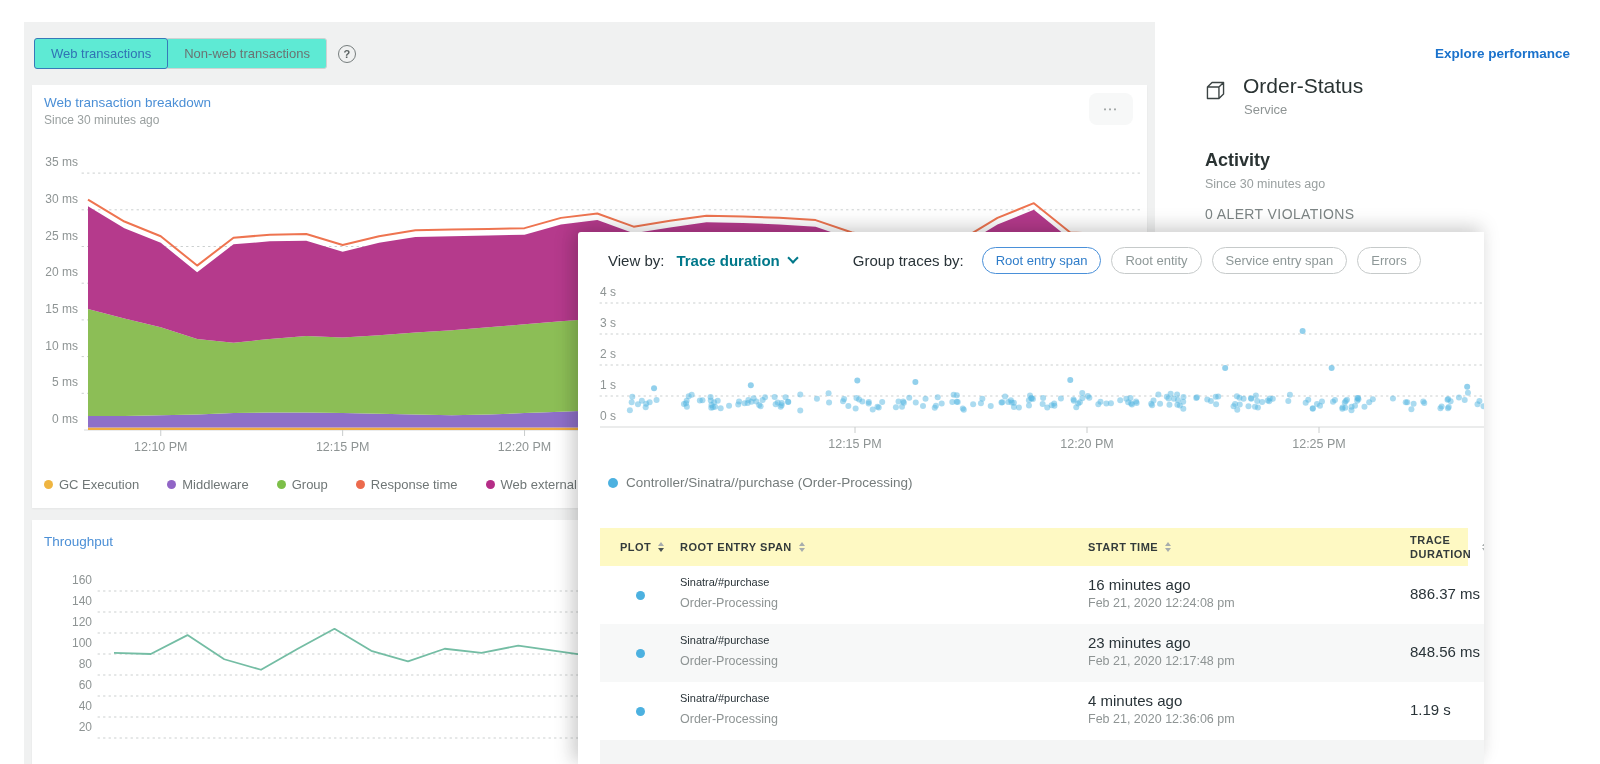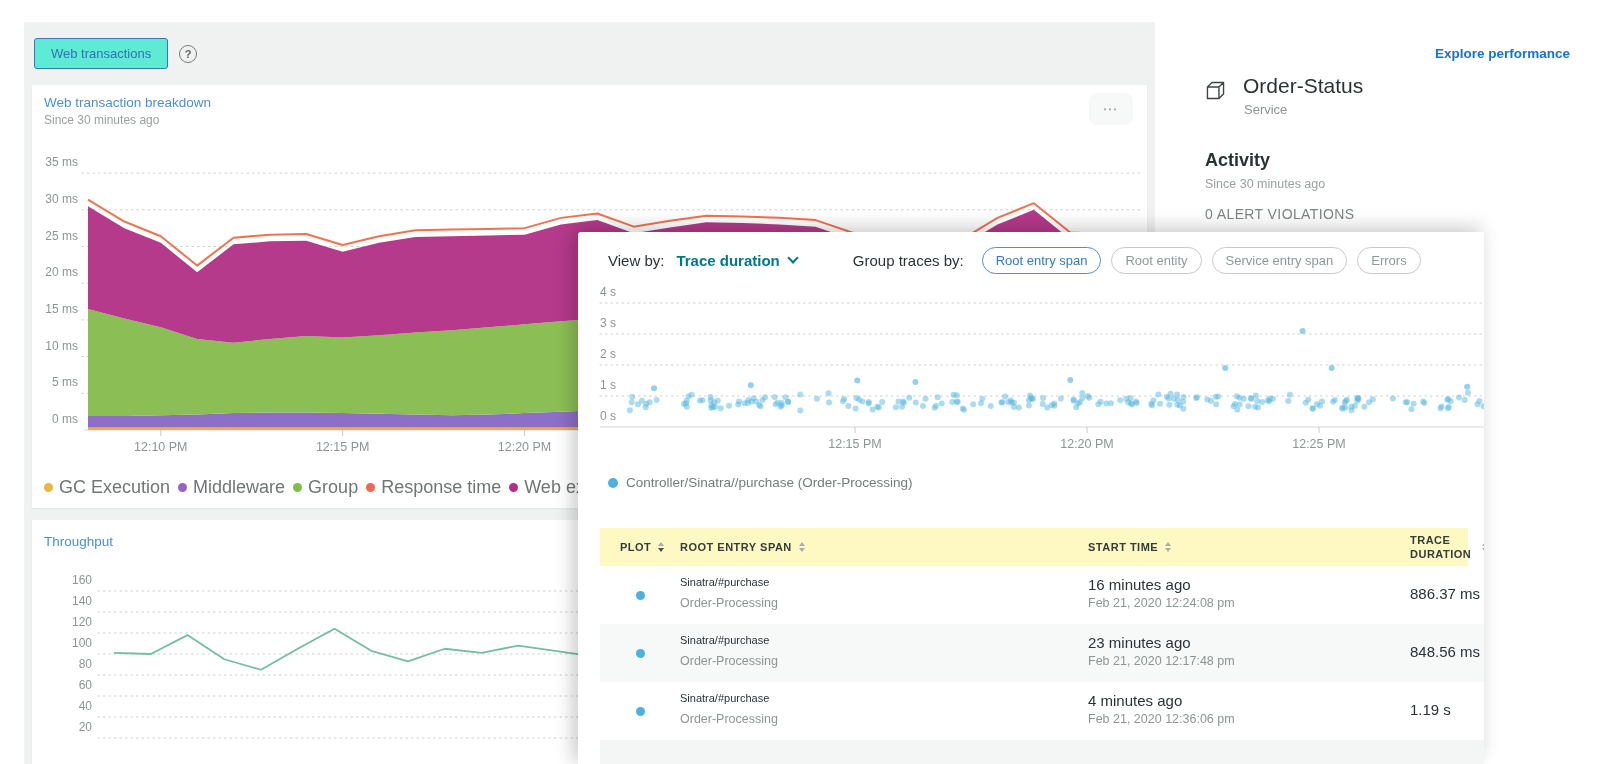--- a/index.html
+++ b/index.html
@@ -19,21 +19,21 @@
   .card{position:absolute;left:8px;width:1115px;background:#fff;box-shadow:0 1px 2px rgba(0,0,0,.05);}
   .card1{top:63px;height:423px;}
   .card2{top:498px;height:266px;}
   .card-title{position:absolute;left:12px;top:10px;font-size:13.5px;color:#4b8fd6;cursor:pointer;}
   .card-sub{position:absolute;left:12px;top:28px;font-size:12px;color:#9aa0a0;}
   .menu-btn{position:absolute;right:14px;top:8px;width:44px;height:32px;border:none;background:#f7f8f8;
             border-radius:8px;color:#8e9494;font-size:15px;letter-spacing:2px;cursor:pointer;font-family:inherit;}
   .menu-btn.plain{background:transparent;width:auto;height:auto;top:12px;right:20px;}
   #breakdown-svg{position:absolute;left:0;top:58px;}
   #throughput-svg{position:absolute;left:0;top:50px;}
-  .legend-row{position:absolute;left:12px;top:392px;display:flex;gap:8px;font-size:18px;color:#6f7676;}
+  .legend-row{position:absolute;left:12px;top:392px;display:flex;gap:28px;font-size:13px;color:#6f7676;}
   .legend-row .item{display:flex;align-items:center;}
   .legend-row .sw{width:9px;height:9px;border-radius:50%;display:inline-block;margin-right:6px;}
 
   
   .explore{position:absolute;top:46px;right:30px;font-size:13.5px;font-weight:700;color:#1a72cc;cursor:pointer;}
   .entity-icon{position:absolute;left:1204px;top:79px;}
   .entity-name{position:absolute;left:1243px;top:74px;font-size:21px;color:#2a3333;}
   .entity-type{position:absolute;left:1244px;top:102px;font-size:13px;color:#8e9494;}
   .activity-title{position:absolute;left:1205px;top:150px;font-size:18px;font-weight:600;color:#2a3333;}
   .activity-sub{position:absolute;left:1205px;top:177px;font-size:12.5px;color:#9aa0a0;}
@@ -72,20 +72,21 @@
   .trow .t-abs{position:absolute;left:488px;top:30px;font-size:12.5px;color:#8e9494;}
   .trow .dur{position:absolute;left:810px;top:19px;font-size:15px;color:#293338;}
   .trow-partial{position:absolute;left:22px;right:0;top:508px;height:24px;background:#f4f5f5;}
 </style>
 </head>
 <body>
 
 <div class="left-pane">
   <div class="tabbar">
     <button class="tab active">Web transactions</button>
+    <button class="tab">Non-web transactions</button>
     <button class="help">?</button>
   </div>
 
   <div class="card card1">
     <div class="card-title">Web transaction breakdown</div>
     <div class="card-sub">Since 30 minutes ago</div>
     <button class="menu-btn">⋯</button>
     <svg id="breakdown-svg" width="1115" height="330">
         <text x="46" y="280" text-anchor="end" font-size="12" fill="#8e9494" font-family="Liberation Sans, sans-serif">0 ms</text>
         <line x1="50" y1="250.3" x2="1111" y2="250.3" stroke="#cbcfcf" stroke-width="1" stroke-dasharray="1.5,4" stroke-linecap="round"></line>

